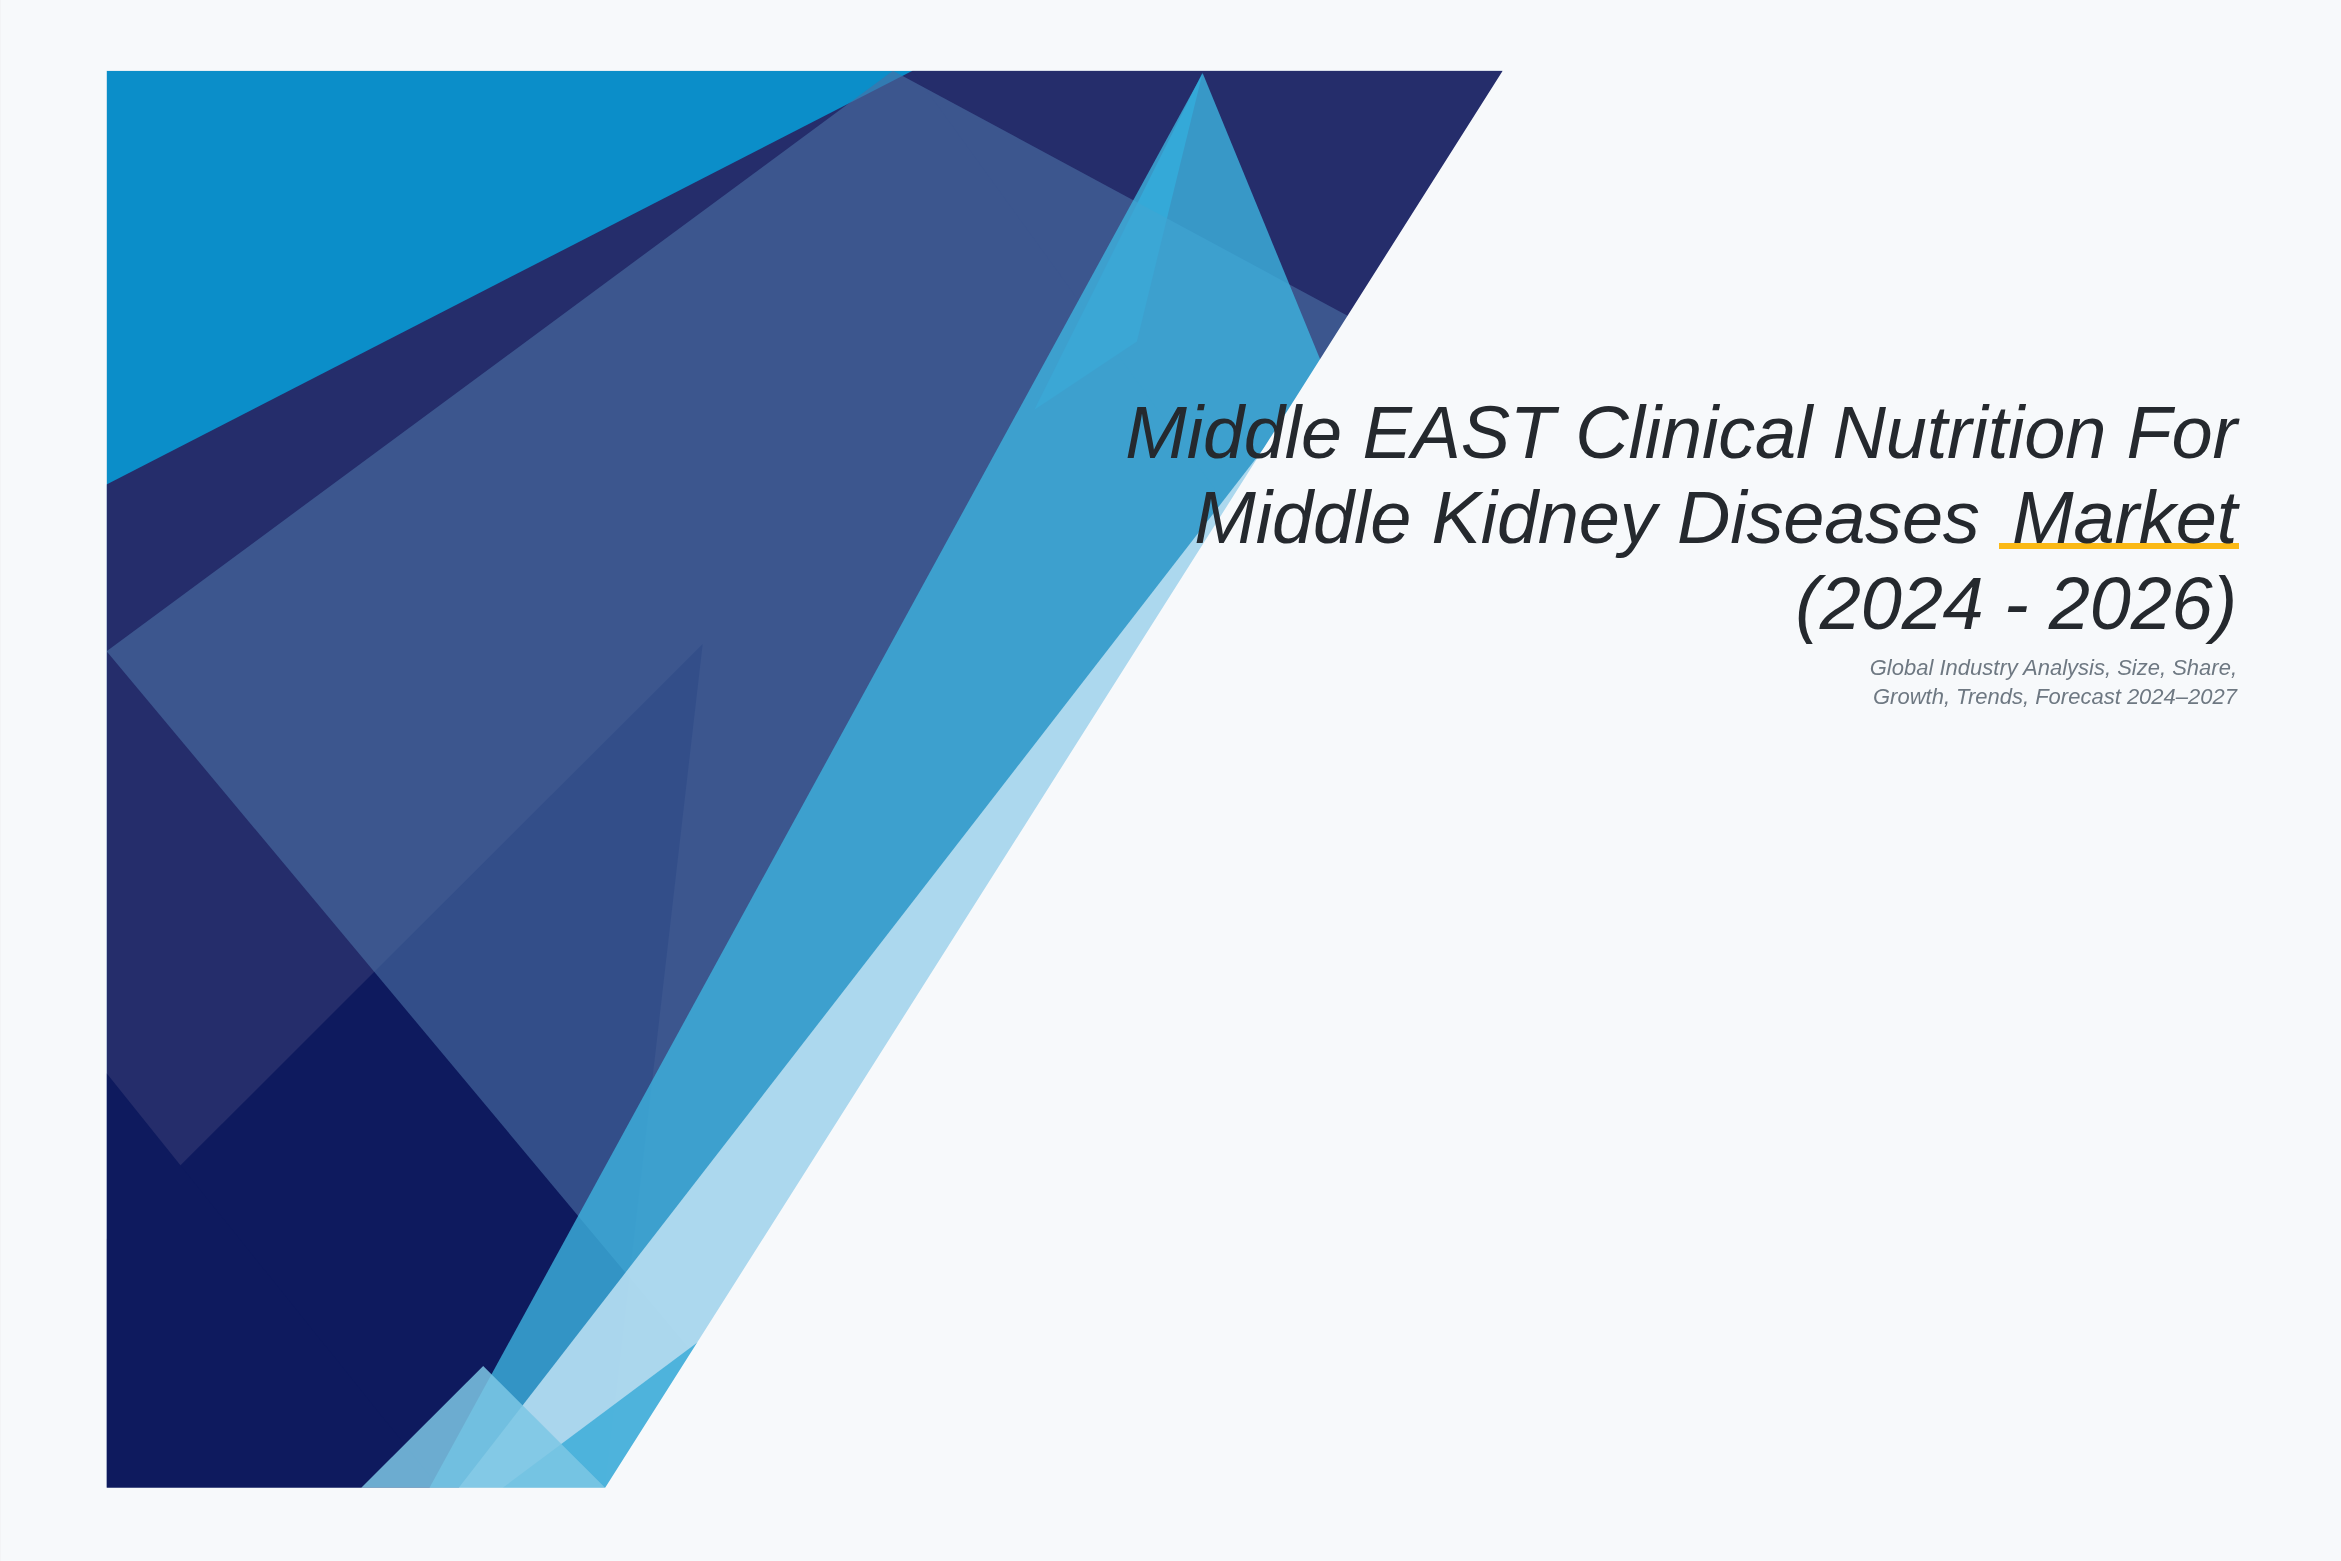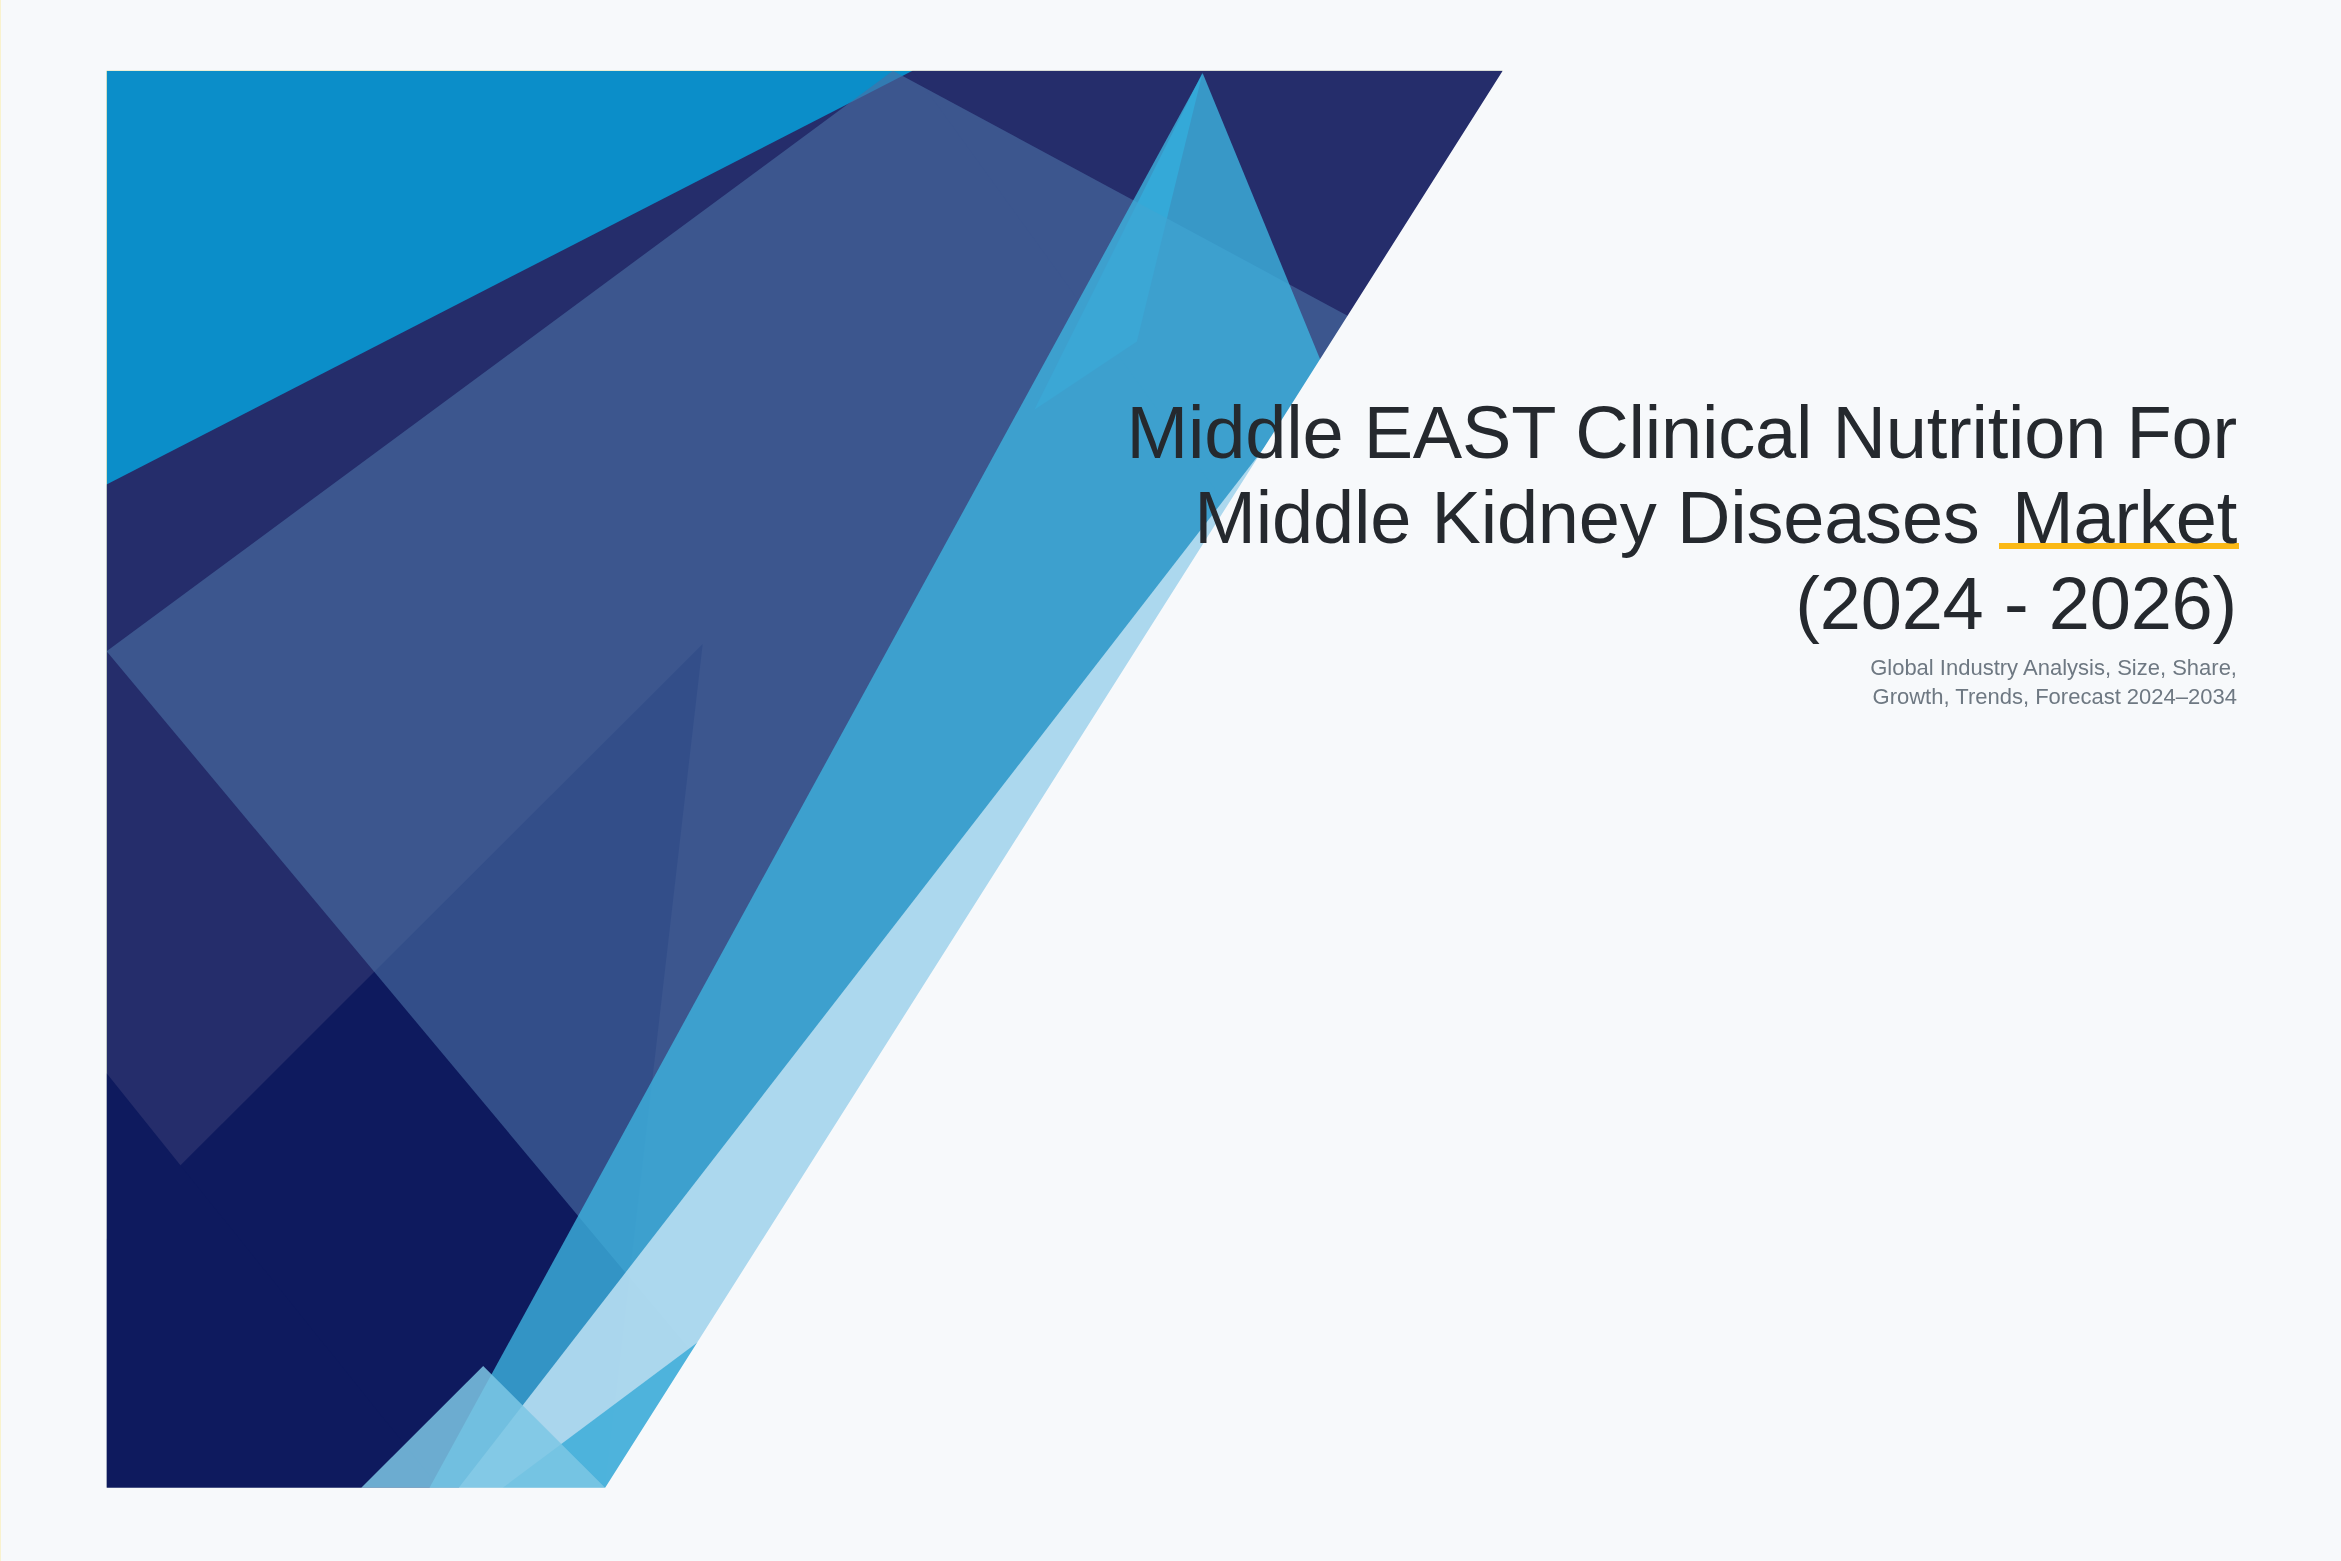--- a/index.html
+++ b/index.html
@@ -13,21 +13,22 @@
     position: relative;
     overflow: hidden;
     font-family: "Liberation Sans", "DejaVu Sans", sans-serif;
   }
 
   #cover {
     position: absolute;
     inset: 0;
     width: 2342px;
     height: 1561px;
-    background: #fde047;
+    background: #e5e5e5;
+    font-style: italic;
   }
 
   
   #artwork {
     position: absolute;
     left: 0;
     top: 0;
     width: 2342px;
     height: 1561px;
     pointer-events: none;
@@ -125,17 +126,17 @@
   </svg>
 
   <div id="title-block">
     <span class="title-line">Middle EAST Clinical Nutrition For</span>
     <span class="title-line"><span>Middle Kidney Diseases </span><span class="hl"><span>Market</span></span></span>
     <span class="title-line">(2024 - 2026)</span>
   </div>
 
   <div id="subtitle">
     <span>Global Industry Analysis, Size, Share,</span>
-    <span>Growth, Trends, Forecast 2024–2034</span>
+    <span>Growth, Trends, Forecast 2024–2027</span>
   </div>
 
 </div>
 
 
 </body></html>

